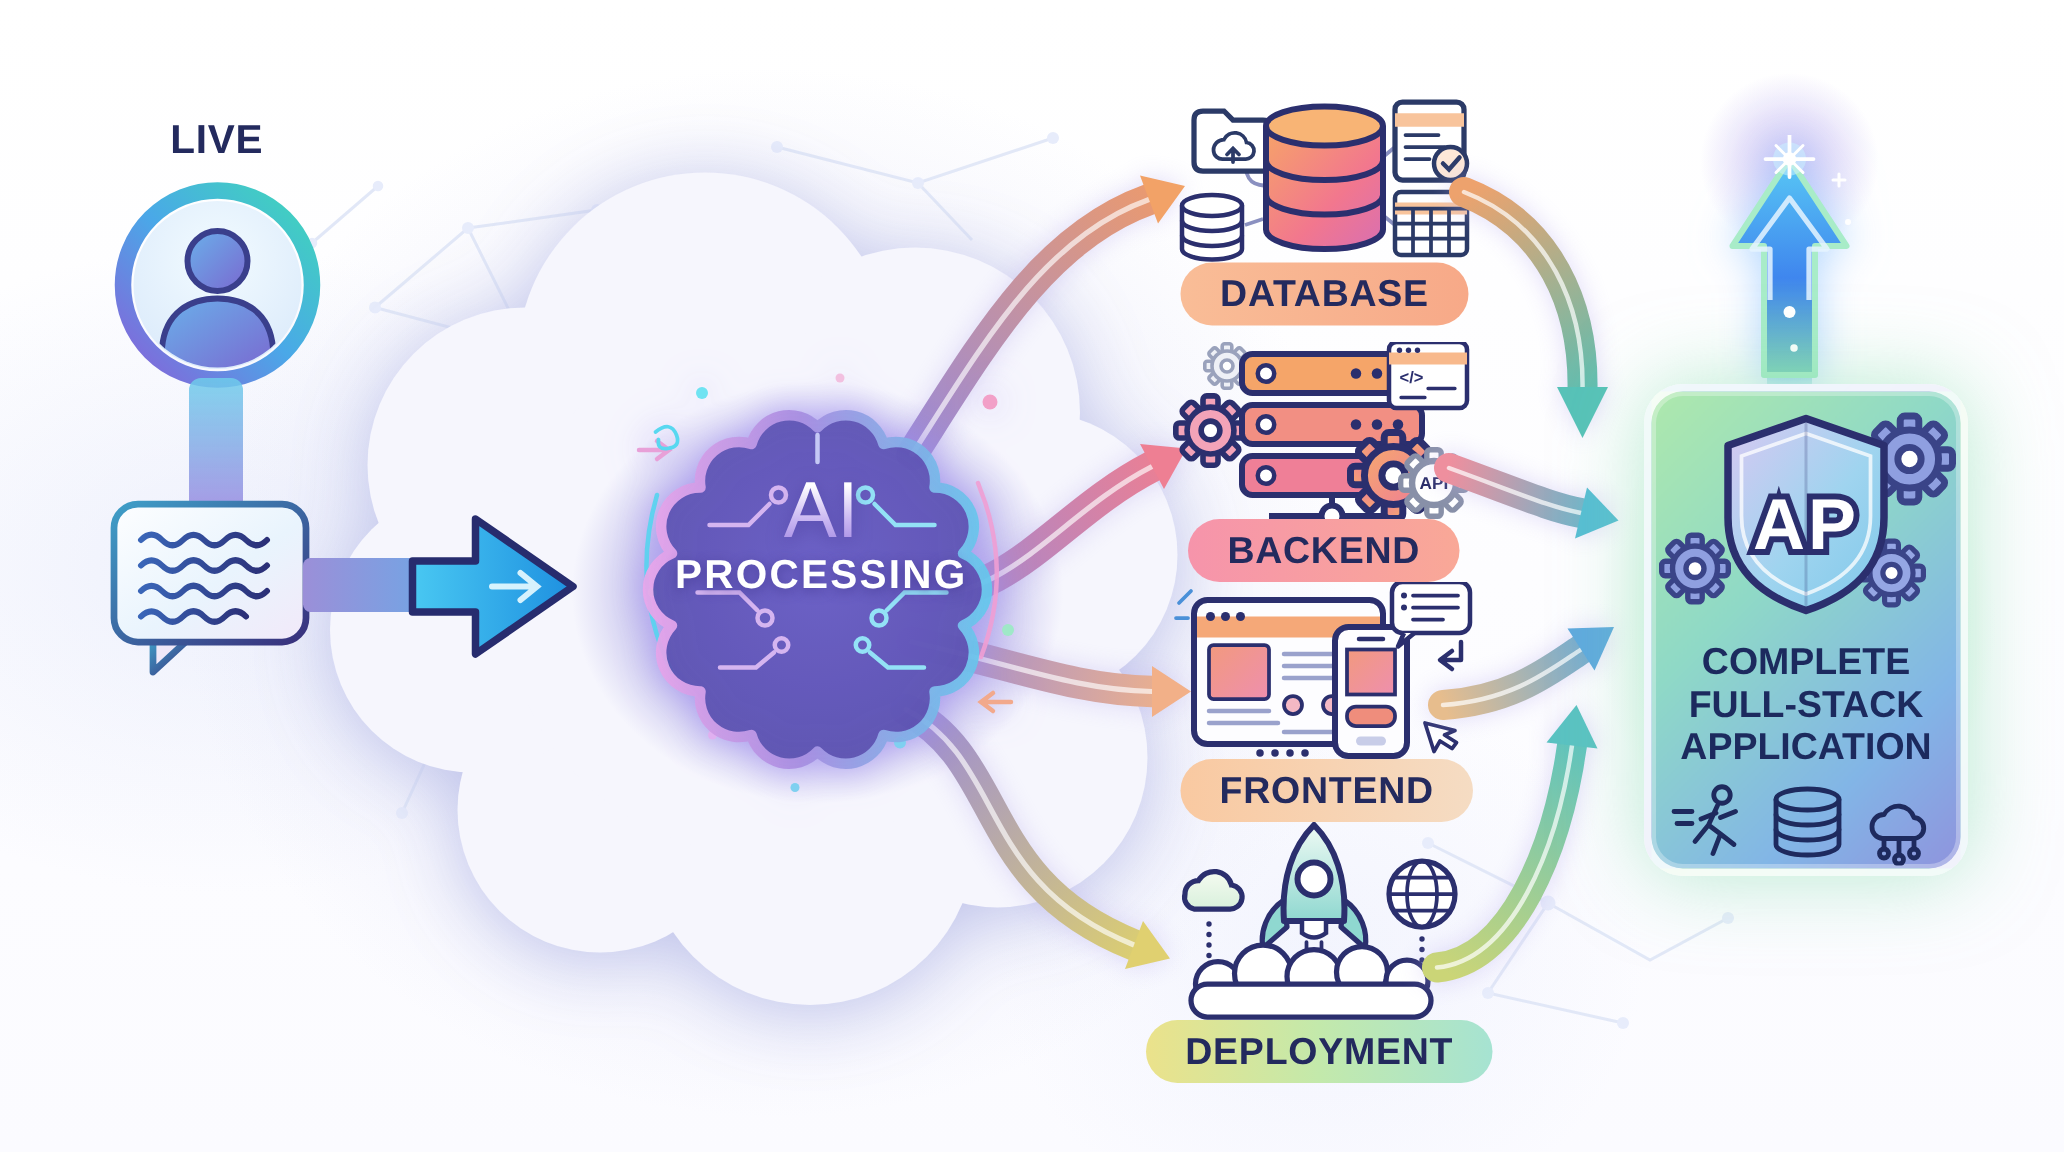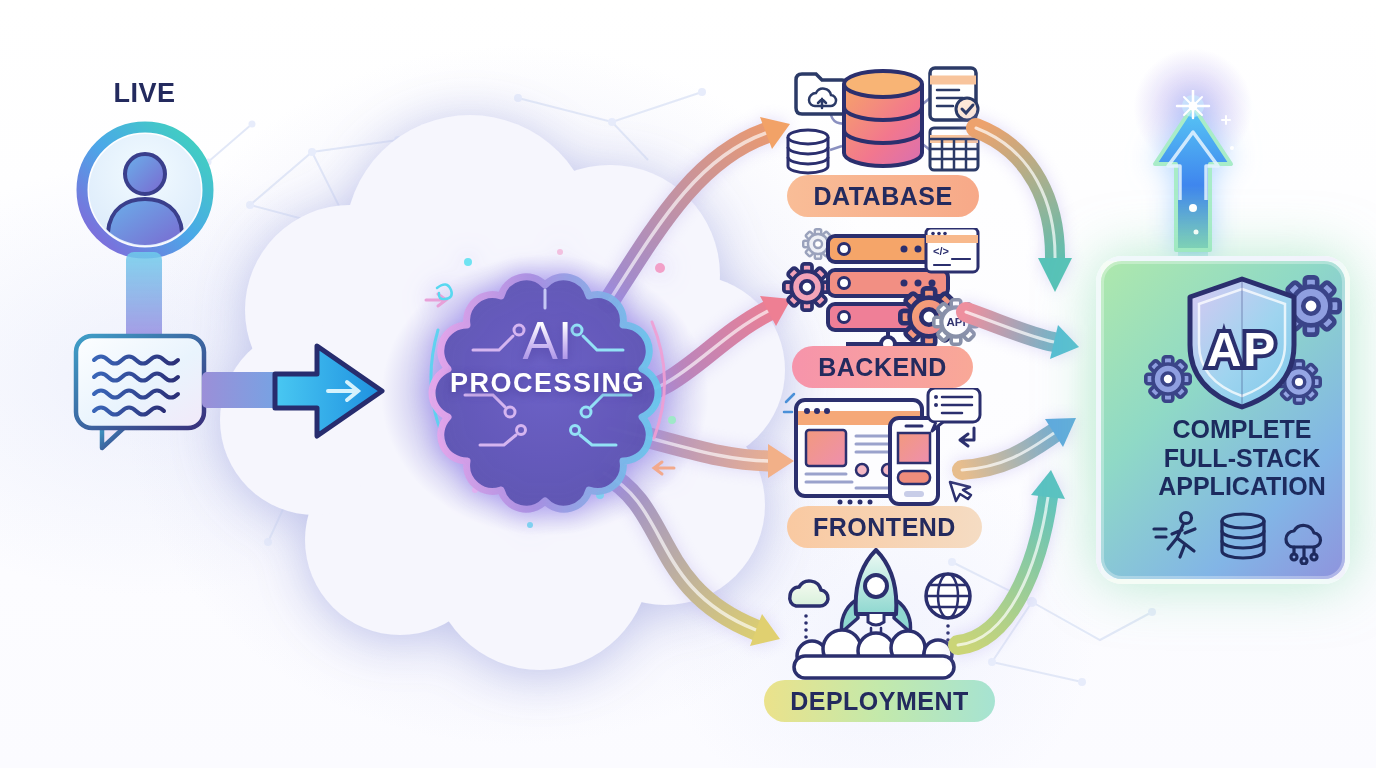--- a/index.html
+++ b/index.html
@@ -40,23 +40,23 @@
   .pill-fe{background:linear-gradient(90deg,#f9c9a1,#f5dcc3);}
   .pill-dp{background:linear-gradient(90deg,#ebe28b,#c3e9ab,#a6e3d2);}
   .node-db{left:778px;top:62px;width:210px;}
   .node-be{left:780px;top:228px;width:205px;}
   .node-fe{left:782px;top:388px;width:205px;}
   .node-dp{left:772px;top:548px;width:215px;}
   .panel{left:1096px;top:256px;width:206px;height:318px;border-radius:26px;
     background:linear-gradient(135deg,#aee8ac 0%,#8fd9c6 38%,#82b5e6 75%,#8f93dd 100%);
     border:5px solid rgba(255,255,255,.88);
     box-shadow:0 0 55px rgba(130,220,170,.55), inset 0 0 0 3px rgba(255,255,255,.30);
-    display:flex;flex-direction:column;align-items:center;z-index:5;padding-left:38px;}
+    display:flex;flex-direction:column;align-items:center;z-index:5;}
   .panel-title{width:196px;text-align:center;font-weight:800;font-size:25px;line-height:1.14;
-    color:#1c2a5e;margin-top:4px;}
+    color:#1c2a5e;margin-top:16px;}
   .live-label{left:1224px;top:178px;width:150px;font-size:25px;font-weight:800;color:#1c265c;line-height:1.22;}
   svg{display:block;}
   .cloud-svg{filter:drop-shadow(0 6px 24px rgba(185,190,232,.9));}
   .brain-svg{filter:drop-shadow(0 0 12px rgba(160,140,240,.8));z-index:5;}
   .arrow-svg{filter:drop-shadow(0 0 8px rgba(190,180,240,.45));}
   .uparrow-svg{filter:drop-shadow(0 0 14px rgba(150,200,255,.7));z-index:4;}
 </style>
 </head>
 <body>
 

